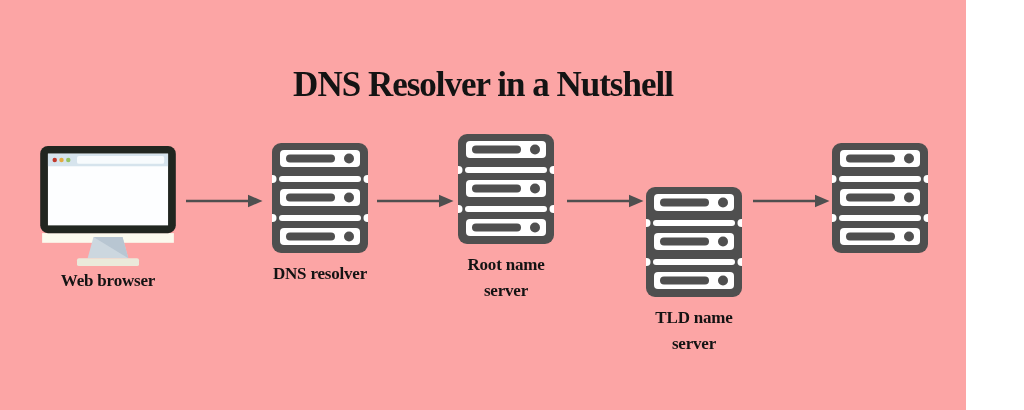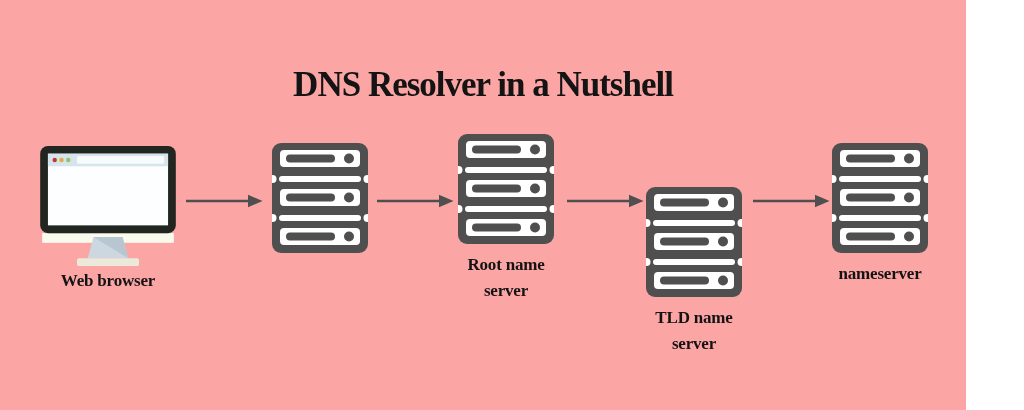--- a/index.html
+++ b/index.html
@@ -88,20 +88,24 @@
       </g>
       <g fill="#4f4f4f">
         <rect x="14" y="11.5" width="49" height="8" rx="4"></rect>
           <circle cx="77" cy="15.5" r="5"></circle>
         <rect x="14" y="50.5" width="49" height="8" rx="4"></rect>
           <circle cx="77" cy="54.5" r="5"></circle>
         <rect x="14" y="89.5" width="49" height="8" rx="4"></rect>
           <circle cx="77" cy="93.5" r="5"></circle>
       </g>
     </svg>
+    <div class="node-label server-label">
+      <span>DNS resolver</span>
+      <span></span>
+    </div>
   </div>
 
   <div class="node" style="left:426px; top:134px; width:160px;">
     <svg width="96" height="110" viewBox="0 0 96 110">
       <g fill="#4f4f4f">
         <rect x="0" y="0" width="96" height="110" rx="9"></rect>
       </g>
       <g fill="#ffffff">
         <rect x="8" y="7" width="80" height="17" rx="4"></rect>
         <rect x="8" y="46" width="80" height="17" rx="4"></rect>
@@ -178,21 +182,20 @@
       <g fill="#4f4f4f">
         <rect x="14" y="11.5" width="49" height="8" rx="4"></rect>
           <circle cx="77" cy="15.5" r="5"></circle>
         <rect x="14" y="50.5" width="49" height="8" rx="4"></rect>
           <circle cx="77" cy="54.5" r="5"></circle>
         <rect x="14" y="89.5" width="49" height="8" rx="4"></rect>
           <circle cx="77" cy="93.5" r="5"></circle>
       </g>
     </svg>
     <div class="node-label server-label">
-      <span>nameserver</span>
     </div>
   </div>
 
   <svg class="arrow" style="left:185px;" width="78" height="18" viewBox="0 0 78 18">
     <line x1="1" y1="9" x2="64" y2="9" stroke="#4f4f4f" stroke-width="2.6"></line>
     <polygon points="63,2.8 77.5,9 63,15.2" fill="#4f4f4f"></polygon>
   </svg>
   <svg class="arrow" style="left:376px;" width="78" height="18" viewBox="0 0 78 18">
     <line x1="1" y1="9" x2="64" y2="9" stroke="#4f4f4f" stroke-width="2.6"></line>
     <polygon points="63,2.8 77.5,9 63,15.2" fill="#4f4f4f"></polygon>

